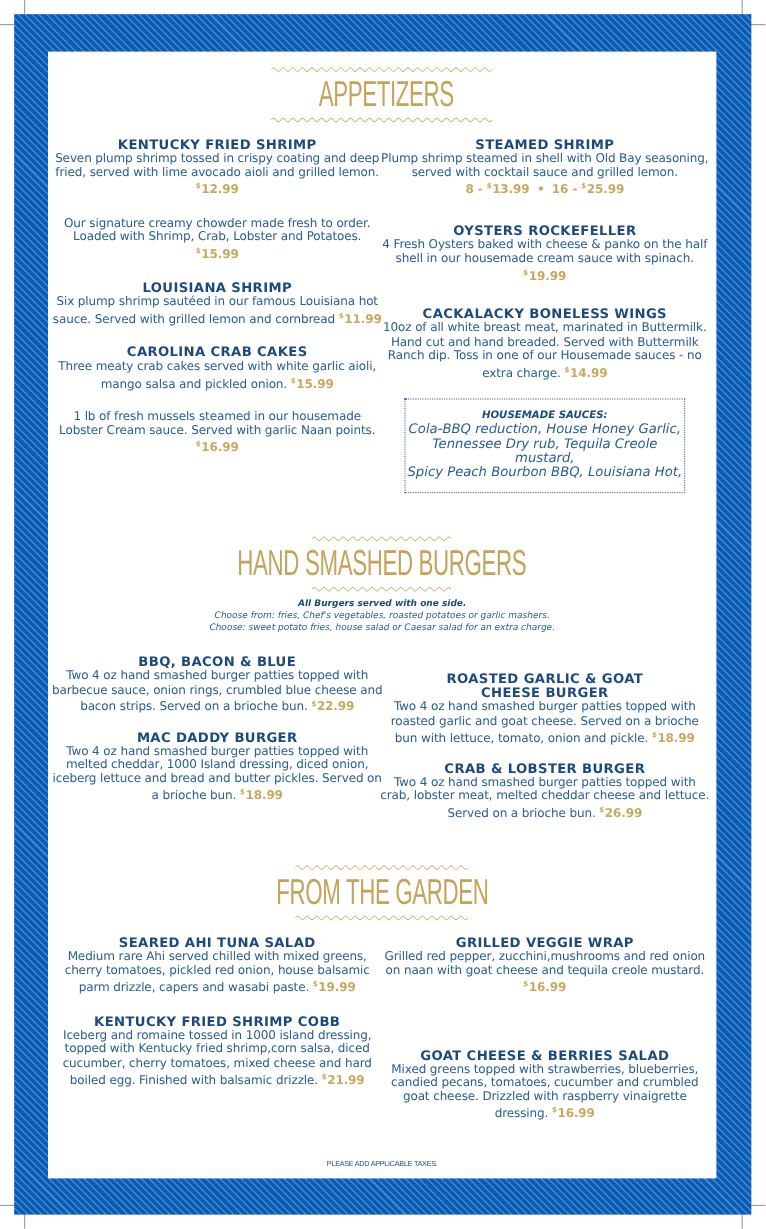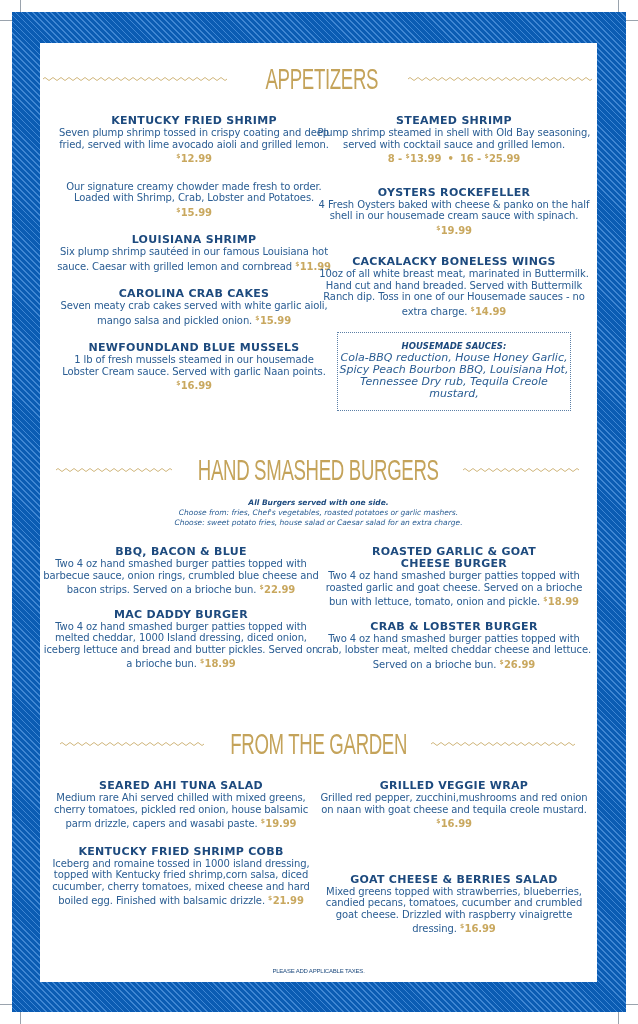--- a/index.html
+++ b/index.html
@@ -13,21 +13,21 @@
     position: absolute; left: 12px; top: 12px; width: 614px; height: 1000px;
     background-color: #0b5cb3;
     background-image: repeating-linear-gradient(45deg, #0b5cb3 0px, #0b5cb3 3px, #3f86d3 3px, #3f86d3 4.2px);
   }
   .page {
     position: absolute; left: 40px; top: 43px; width: 557px; height: 939px;
     background: #ffffff;
   }
   .section-head {
     position: absolute; left: 0; width: 557px; height: 34px;
-    display: flex; align-items: center; justify-content: center;
+    display: flex; align-items: center; justify-content: center; flex-direction: column;
   }
   .wave {
     flex: 0 0 auto; height: 8px;
   }
   .section-title {
     color: #c4a35a; font-family: "Liberation Sans", sans-serif;
     font-size: 30px; line-height: 34px; letter-spacing: -0.5px;
     transform: scaleX(0.62); transform-origin: center;
     white-space: nowrap; margin: 0 -18px;
   }
@@ -78,38 +78,37 @@
   <div class="section-head" style="top:19px;">
     <svg class="wave" width="186" height="8" viewBox="0 0 186 8">
         <path d="M0 4 q2 -3 4 0 t4 0 t4 0 t4 0 t4 0 t4 0 t4 0 t4 0 t4 0 t4 0 t4 0 t4 0 t4 0 t4 0 t4 0 t4 0 t4 0 t4 0 t4 0 t4 0 t4 0 t4 0 t4 0 t4 0 t4 0 t4 0 t4 0 t4 0 t4 0 t4 0 t4 0 t4 0 t4 0 t4 0 t4 0 t4 0 t4 0 t4 0 t4 0 t4 0 t4 0 t4 0 t4 0 t4 0 t4 0 t4 0" fill="none" stroke="#c4a35a" stroke-width="0.8"></path>
       </svg>
     <div class="section-title" style="margin:0 -4px 0 2px;">APPETIZERS</div>
     <svg class="wave" width="186" height="8" viewBox="0 0 186 8">
         <path d="M0 4 q2 -3 4 0 t4 0 t4 0 t4 0 t4 0 t4 0 t4 0 t4 0 t4 0 t4 0 t4 0 t4 0 t4 0 t4 0 t4 0 t4 0 t4 0 t4 0 t4 0 t4 0 t4 0 t4 0 t4 0 t4 0 t4 0 t4 0 t4 0 t4 0 t4 0 t4 0 t4 0 t4 0 t4 0 t4 0 t4 0 t4 0 t4 0 t4 0 t4 0 t4 0 t4 0 t4 0 t4 0 t4 0 t4 0 t4 0" fill="none" stroke="#c4a35a" stroke-width="0.8"></path>
       </svg>
   </div>
 
-  <div class="col" style="left:16px;top:72px;">
+  <div class="col" style="left:3px;top:72px;">
     <div class="item">
       <div class="item-title">KENTUCKY FRIED SHRIMP</div>
       <div class="item-desc"><span>Seven plump shrimp tossed in crispy coating and deep fried, served with lime avocado aioli and grilled lemon.</span> <span class="price"><span class="sup">$</span><span>12.99</span></span></div>
     </div>
     <div class="item">
       <div class="item-desc"><span>Our signature creamy chowder made fresh to order. Loaded with Shrimp, Crab, Lobster and Potatoes.</span> <span class="price"><span class="sup">$</span><span>15.99</span></span></div>
     </div>
     <div class="item">
       <div class="item-title">LOUISIANA SHRIMP</div>
-      <div class="item-desc"><span>Six plump shrimp sautéed in our famous Louisiana hot sauce. Caesar with grilled lemon and cornbread</span> <span class="price"><span class="sup">$</span><span>11.99</span></span></div>
+      <div class="item-desc"><span>Six plump shrimp sautéed in our famous Louisiana hot sauce. Served with grilled lemon and cornbread</span> <span class="price"><span class="sup">$</span><span>11.99</span></span></div>
     </div>
     <div class="item">
       <div class="item-title">CAROLINA CRAB CAKES</div>
-      <div class="item-desc"><span>Seven meaty crab cakes served with white garlic aioli, mango salsa and pickled onion.</span> <span class="price"><span class="sup">$</span><span>15.99</span></span></div>
-    </div>
-    <div class="item">
-      <div class="item-title">NEWFOUNDLAND BLUE MUSSELS</div>
+      <div class="item-desc"><span>Three meaty crab cakes served with white garlic aioli, mango salsa and pickled onion.</span> <span class="price"><span class="sup">$</span><span>15.99</span></span></div>
+    </div>
+    <div class="item">
       <div class="item-desc"><span>1 lb of fresh mussels steamed in our housemade Lobster Cream sauce. Served with garlic Naan points.</span> <span class="price"><span class="sup">$</span><span>16.99</span></span></div>
     </div>
   </div>
 
   <div class="col" style="left:276px;top:72px;">
     <div class="item" style="margin-bottom:22px;">
       <div class="item-title">STEAMED SHRIMP</div>
       <div class="item-desc">Plump shrimp steamed in shell with Old Bay seasoning, served with cocktail sauce and grilled lemon.</div>
       <div class="item-desc">
         <span class="price"><span>8</span> - <span class="sup">$</span><span>13.99</span></span>
@@ -123,22 +122,22 @@
     </div>
     <div class="item">
       <div class="item-title">CACKALACKY BONELESS WINGS</div>
       <div class="item-desc"><span>10oz of all white breast meat, marinated in Buttermilk. Hand cut and hand breaded. Served with Buttermilk Ranch dip. Toss in one of our Housemade sauces - no extra charge.</span> <span class="price"><span class="sup">$</span><span>14.99</span></span></div>
     </div>
   </div>
 
   <div class="sauce-box">
     <div class="sauce-title">HOUSEMADE SAUCES:</div>
     <div class="sauce-list">Cola-BBQ reduction, House Honey Garlic,</div>
+    <div class="sauce-list">Tennessee Dry rub, Tequila Creole mustard,</div>
     <div class="sauce-list">Spicy Peach Bourbon BBQ, Louisiana Hot,</div>
-    <div class="sauce-list">Tennessee Dry rub, Tequila Creole mustard,</div>
   </div>
 
   <div class="section-head" style="top:410px;">
     <svg class="wave" width="118" height="8" viewBox="0 0 118 8">
         <path d="M0 4 q2 -3 4 0 t4 0 t4 0 t4 0 t4 0 t4 0 t4 0 t4 0 t4 0 t4 0 t4 0 t4 0 t4 0 t4 0 t4 0 t4 0 t4 0 t4 0 t4 0 t4 0 t4 0 t4 0 t4 0 t4 0 t4 0 t4 0 t4 0 t4 0 t4 0" fill="none" stroke="#c4a35a" stroke-width="0.8"></path>
       </svg>
     <div class="section-title" style="margin:0 -50px;">HAND SMASHED BURGERS</div>
     <svg class="wave" width="118" height="8" viewBox="0 0 118 8">
         <path d="M0 4 q2 -3 4 0 t4 0 t4 0 t4 0 t4 0 t4 0 t4 0 t4 0 t4 0 t4 0 t4 0 t4 0 t4 0 t4 0 t4 0 t4 0 t4 0 t4 0 t4 0 t4 0 t4 0 t4 0 t4 0 t4 0 t4 0 t4 0 t4 0 t4 0 t4 0" fill="none" stroke="#c4a35a" stroke-width="0.8"></path>
       </svg>
@@ -154,21 +153,21 @@
     <div class="item" style="margin-bottom:13px;text-align:center;">
       <div class="item-title">BBQ, BACON &amp; BLUE</div>
       <div class="item-desc"><span>Two 4 oz hand smashed burger patties topped with barbecue sauce, onion rings, crumbled blue cheese and bacon strips. Served on a brioche bun.</span> <span class="price"><span class="sup">$</span><span>22.99</span></span></div>
     </div>
     <div class="item">
       <div class="item-title">MAC DADDY BURGER</div>
       <div class="item-desc"><span>Two 4 oz hand smashed burger patties topped with melted cheddar, 1000 Island dressing, diced onion, iceberg lettuce and bread and butter pickles. Served on a brioche bun.</span> <span class="price"><span class="sup">$</span><span>18.99</span></span></div>
     </div>
   </div>
 
-  <div class="col" style="left:276px;top:503px;">
+  <div class="col" style="left:276px;top:517px;">
     <div class="item" style="margin-bottom:13px;">
       <div class="item-title" style="padding:0 40px;">ROASTED GARLIC &amp; GOAT CHEESE BURGER</div>
       <div class="item-desc"><span>Two 4 oz hand smashed burger patties topped with roasted garlic and goat cheese. Served on a brioche bun with lettuce, tomato, onion and pickle.</span> <span class="price"><span class="sup">$</span><span>18.99</span></span></div>
     </div>
     <div class="item">
       <div class="item-title">CRAB &amp; LOBSTER BURGER</div>
       <div class="item-desc"><span>Two 4 oz hand smashed burger patties topped with crab, lobster meat, melted cheddar cheese and lettuce. Served on a brioche bun.</span> <span class="price"><span class="sup">$</span><span>26.99</span></span></div>
     </div>
   </div>
 

